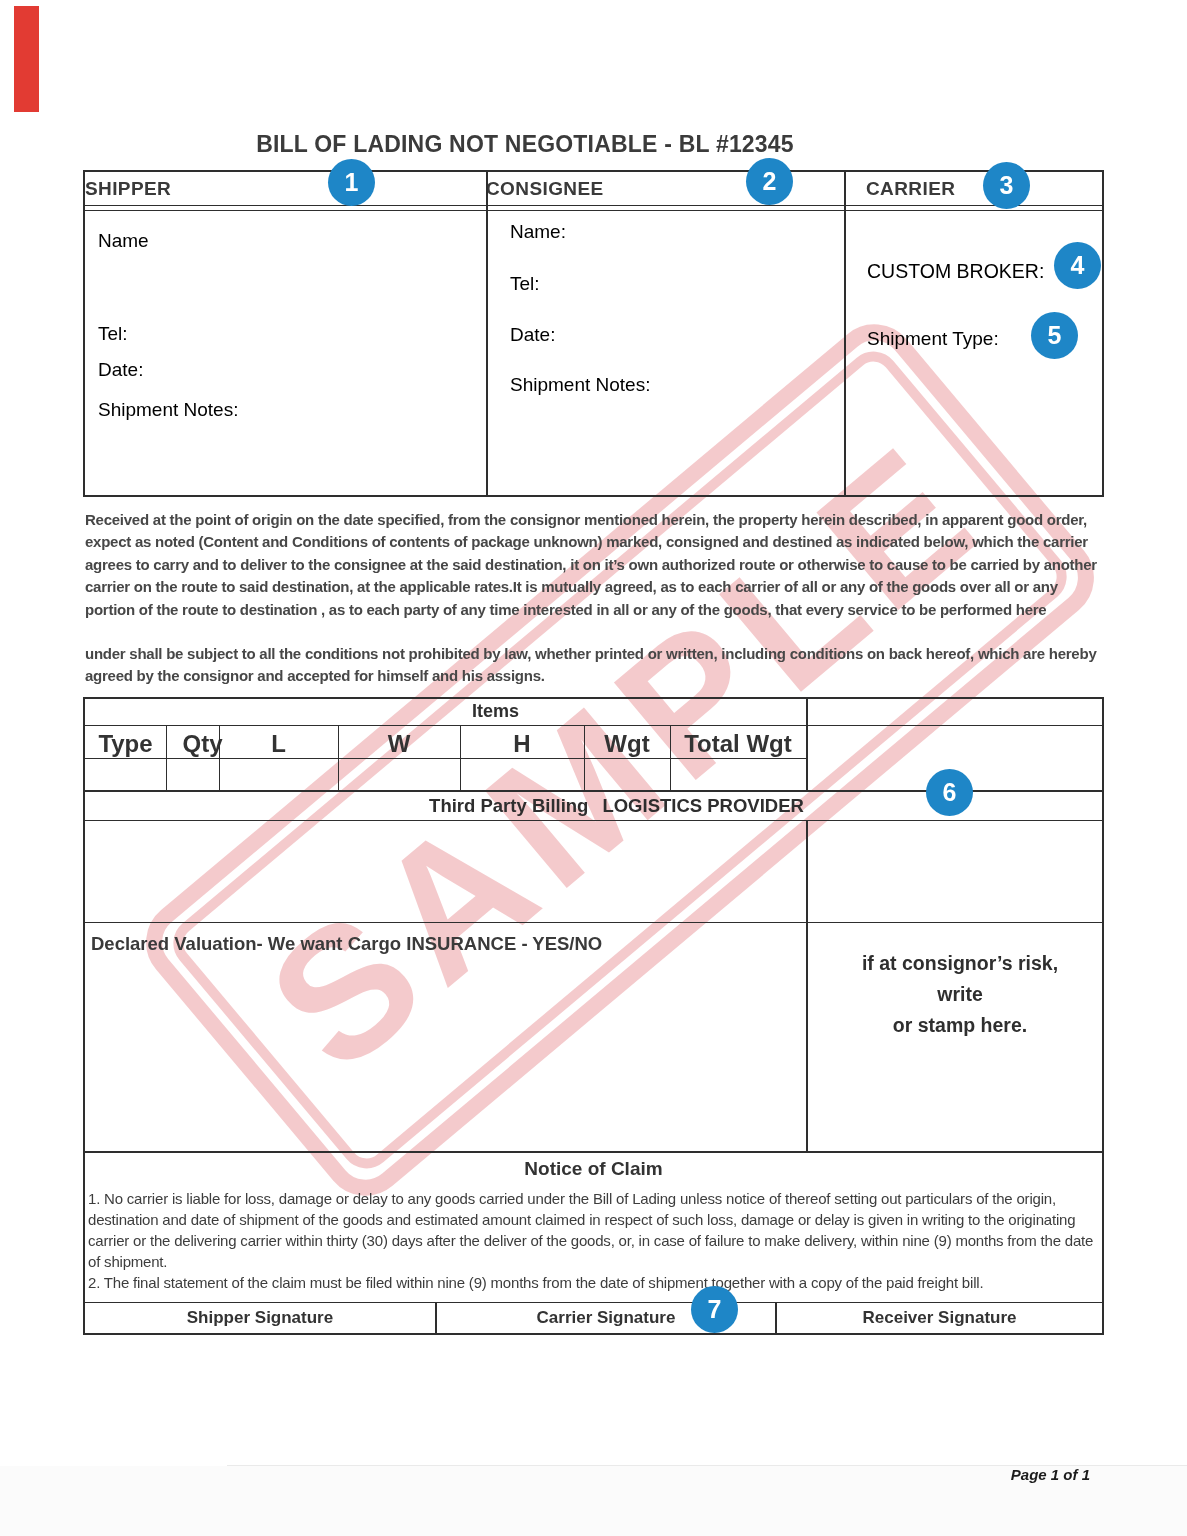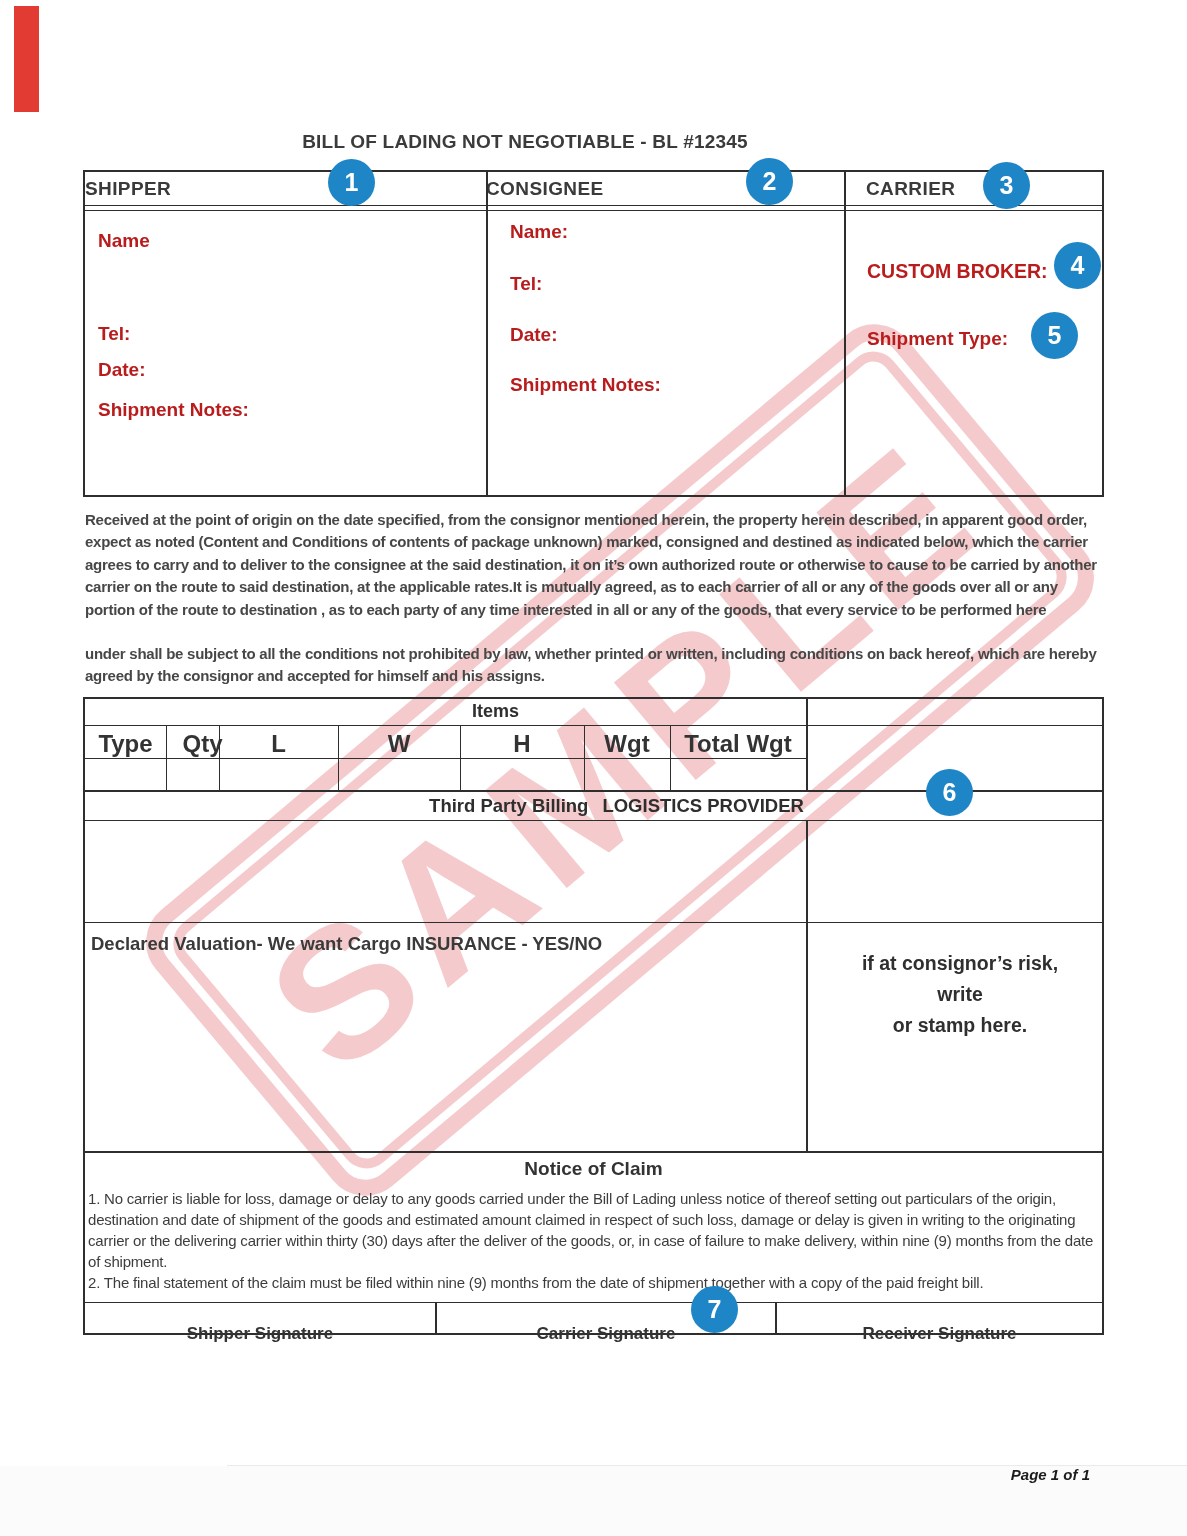--- a/index.html
+++ b/index.html
@@ -1,44 +1,44 @@
 <!DOCTYPE html>
 <html><head>
 <meta charset="utf-8">
 <style>
   html,body{margin:0;padding:0;background:#ffffff;}
   .page{position:relative;width:1187px;height:1536px;background:#ffffff;overflow:hidden;
         font-family:"Liberation Sans", sans-serif;color:#3f3f3f;}
   .hline{position:absolute;background:#2e2e2e;z-index:2;}
   .vline{position:absolute;background:#2e2e2e;z-index:2;}
   .doc-title{position:absolute;left:0;top:131px;width:1050px;text-align:center;
-             font-size:19px;font-weight:700;color:#3b3b3b;letter-spacing:.2px;z-index:2;}
+             font-size:23px;font-weight:700;color:#3b3b3b;letter-spacing:.2px;z-index:2;}
   .tbl{position:absolute;border:2px solid #2e2e2e;box-sizing:border-box;background:transparent;z-index:2;}
   .hdr{position:absolute;top:3px;height:28px;line-height:28px;font-size:19px;font-weight:700;
        color:#3a3a3a;letter-spacing:.4px;}
-  .fld{position:absolute;font-size:19px;font-weight:700;color:#b91c1c;white-space:nowrap;}
+  .fld{position:absolute;font-size:19px;font-weight:400;color:#000000;white-space:nowrap;}
   .para{position:absolute;left:85px;width:1019px;font-size:15px;font-weight:700;color:#474747;
         line-height:22.4px;letter-spacing:-0.25px;z-index:2;}
   .cell-h{position:absolute;top:30px;height:30px;line-height:30px;text-align:center;
           font-size:24px;font-weight:700;color:#333;}
   .badge{position:absolute;width:47px;height:47px;border-radius:50%;background:#1e86c7;color:#fff;
          font-size:25px;font-weight:700;text-align:center;line-height:47px;z-index:5;}
   .stamp{position:absolute;left:130px;top:580px;width:980px;height:360px;transform:rotate(-40deg);
          border:16px solid rgba(219,80,86,0.30);border-radius:42px;box-sizing:border-box;
          display:flex;align-items:center;justify-content:center;z-index:1;}
   .stamp:before{content:"";position:absolute;inset:8px;border:10px solid rgba(219,80,86,0.30);
          border-radius:26px;}
   .stamp-text{font-size:185px;font-weight:700;letter-spacing:14px;padding-left:14px;
          color:rgba(219,80,86,0.30);white-space:nowrap;}
   .red-bar{position:absolute;left:14px;top:6px;width:25px;height:106px;background:#e23b33;z-index:3;}
   .risk-note{position:absolute;text-align:center;font-size:19.5px;font-weight:700;color:#2f2f2f;
              line-height:31px;}
   .notice-text{font-size:15px;font-weight:400;color:#3d3d3d;line-height:21px;letter-spacing:-0.2px;}
   .sig-label{position:absolute;top:607px;height:24px;line-height:24px;text-align:center;
-             font-size:17px;font-weight:700;color:#333;margin-top:16px;}
+             font-size:17px;font-weight:700;color:#333;}
   .footer-line{position:absolute;left:227px;top:1465px;width:960px;height:1px;background:#eaeaea;z-index:2;}
   .footer-band{position:absolute;left:0;top:1466px;width:1187px;height:70px;background:#fbfbfb;z-index:1;}
   .page-label{position:absolute;right:97px;top:1466px;font-size:15px;font-weight:700;font-style:italic;
               color:#1c1c1c;z-index:2;}
 </style>
 </head>
 <body>
 
 <div class="page">
 

